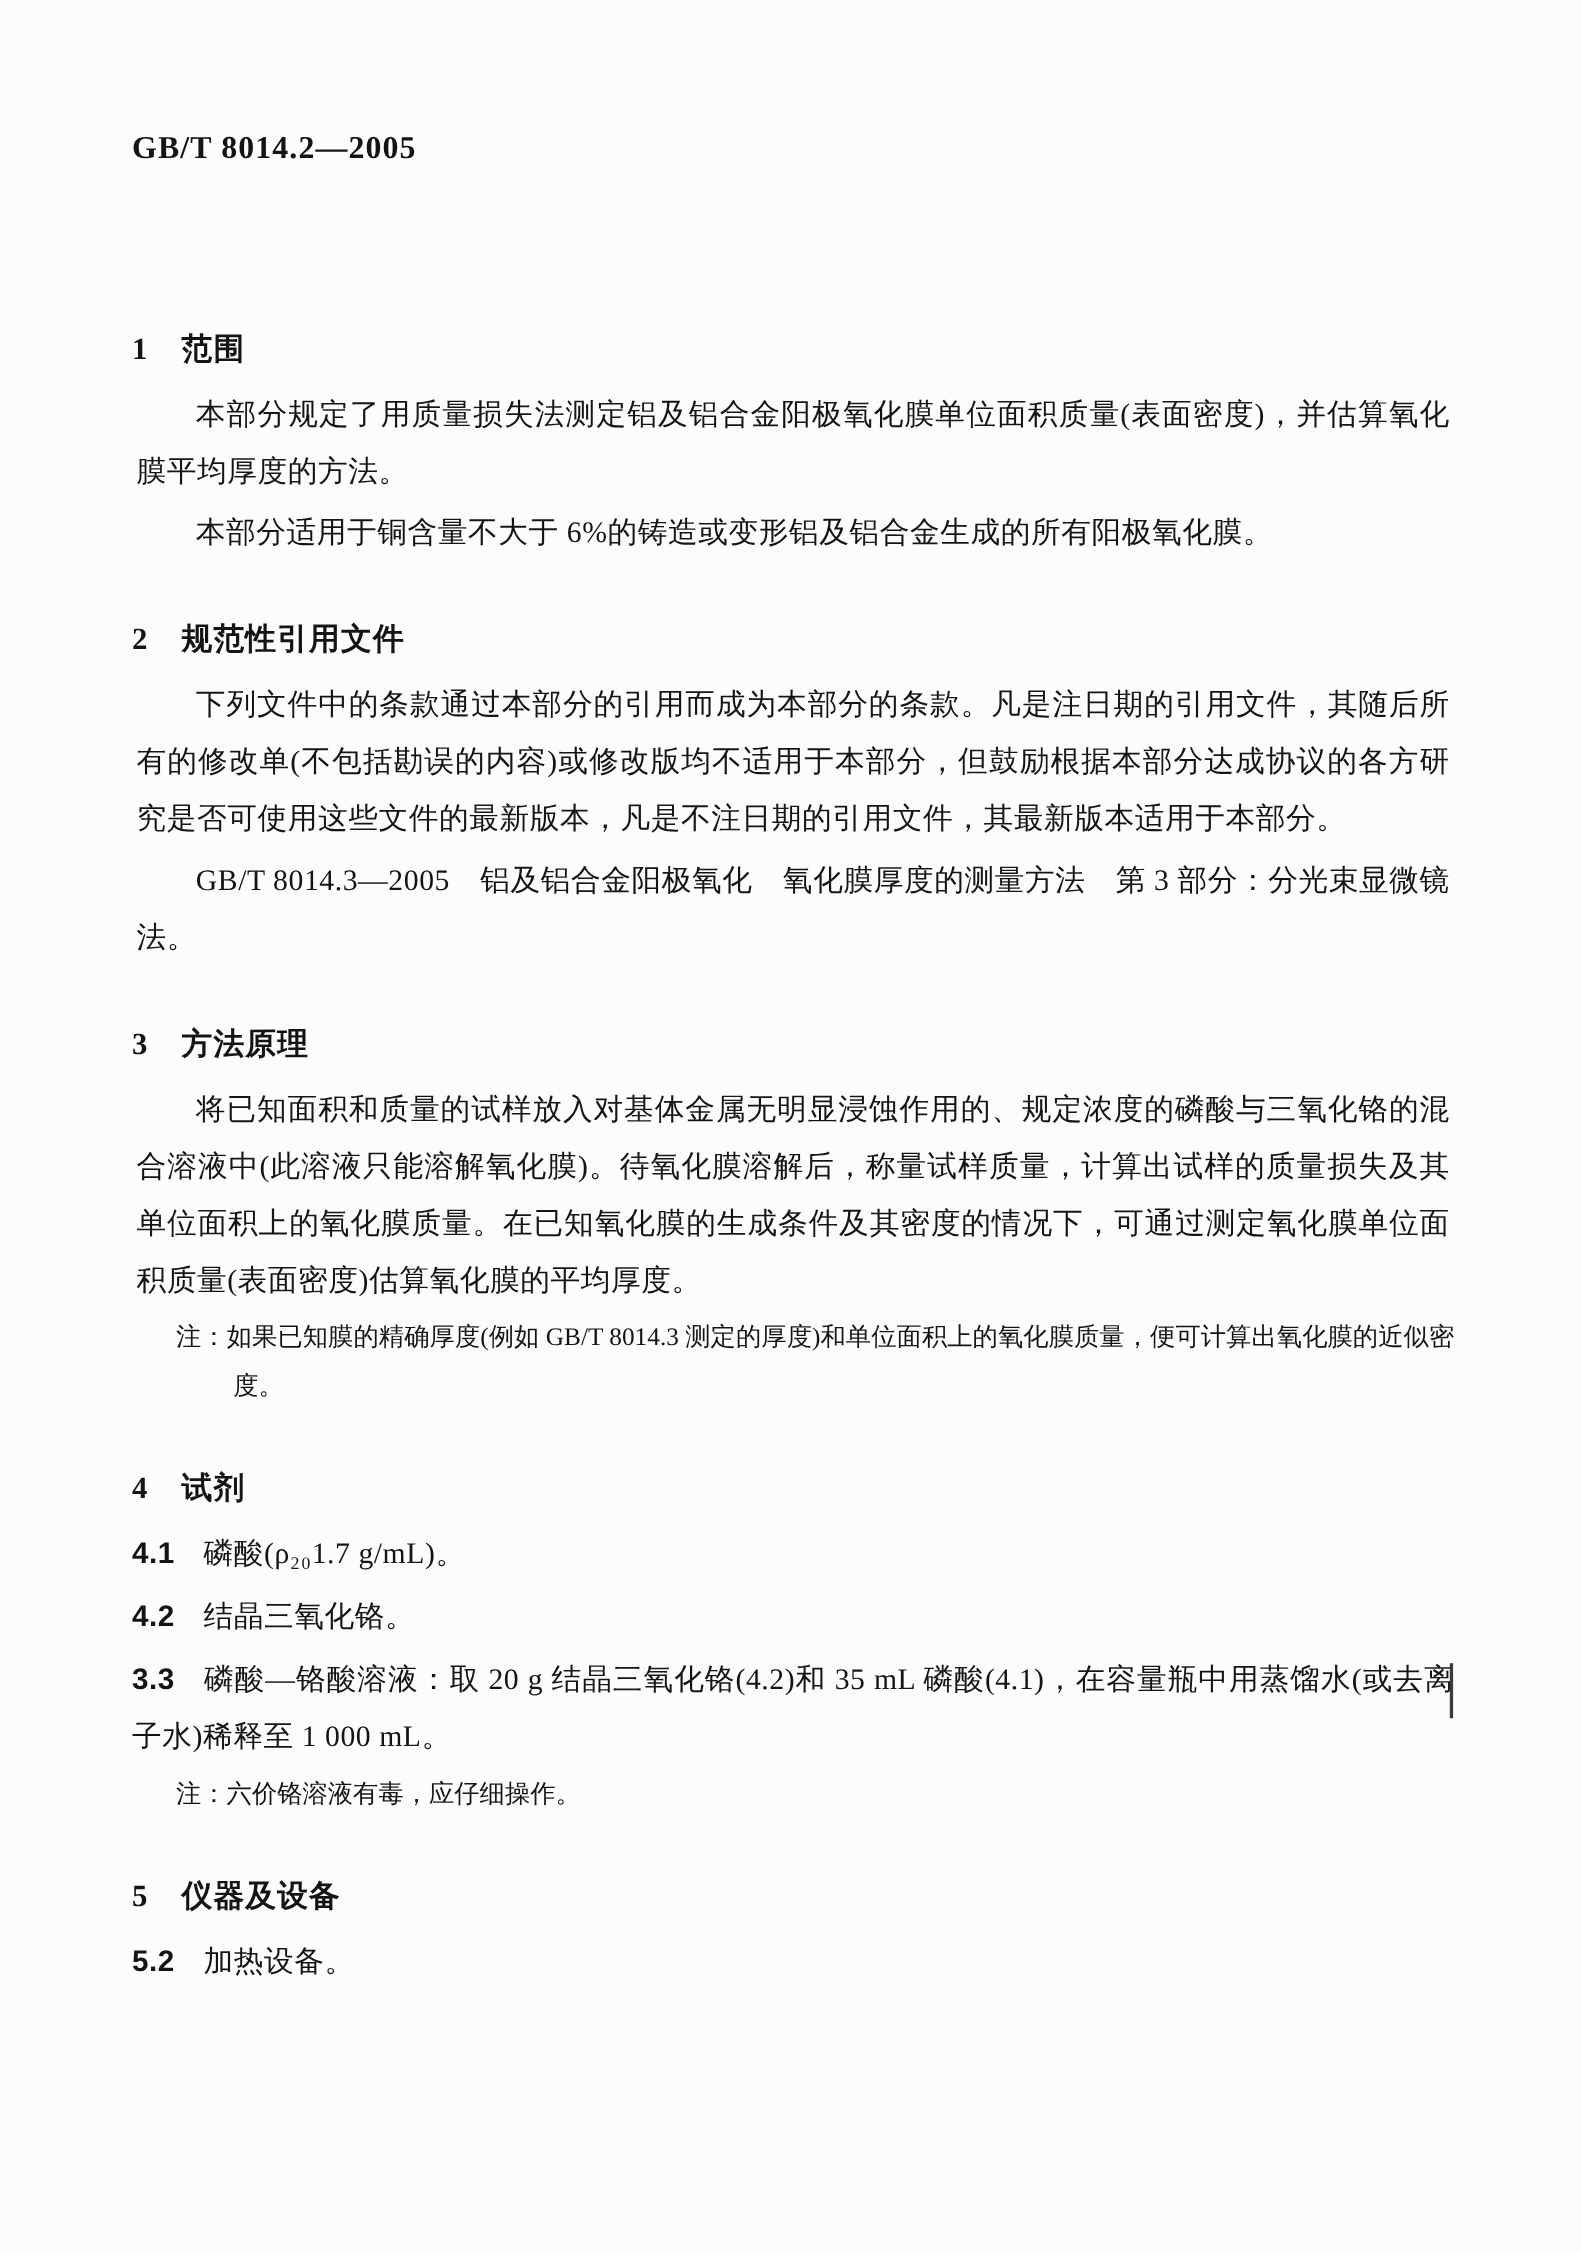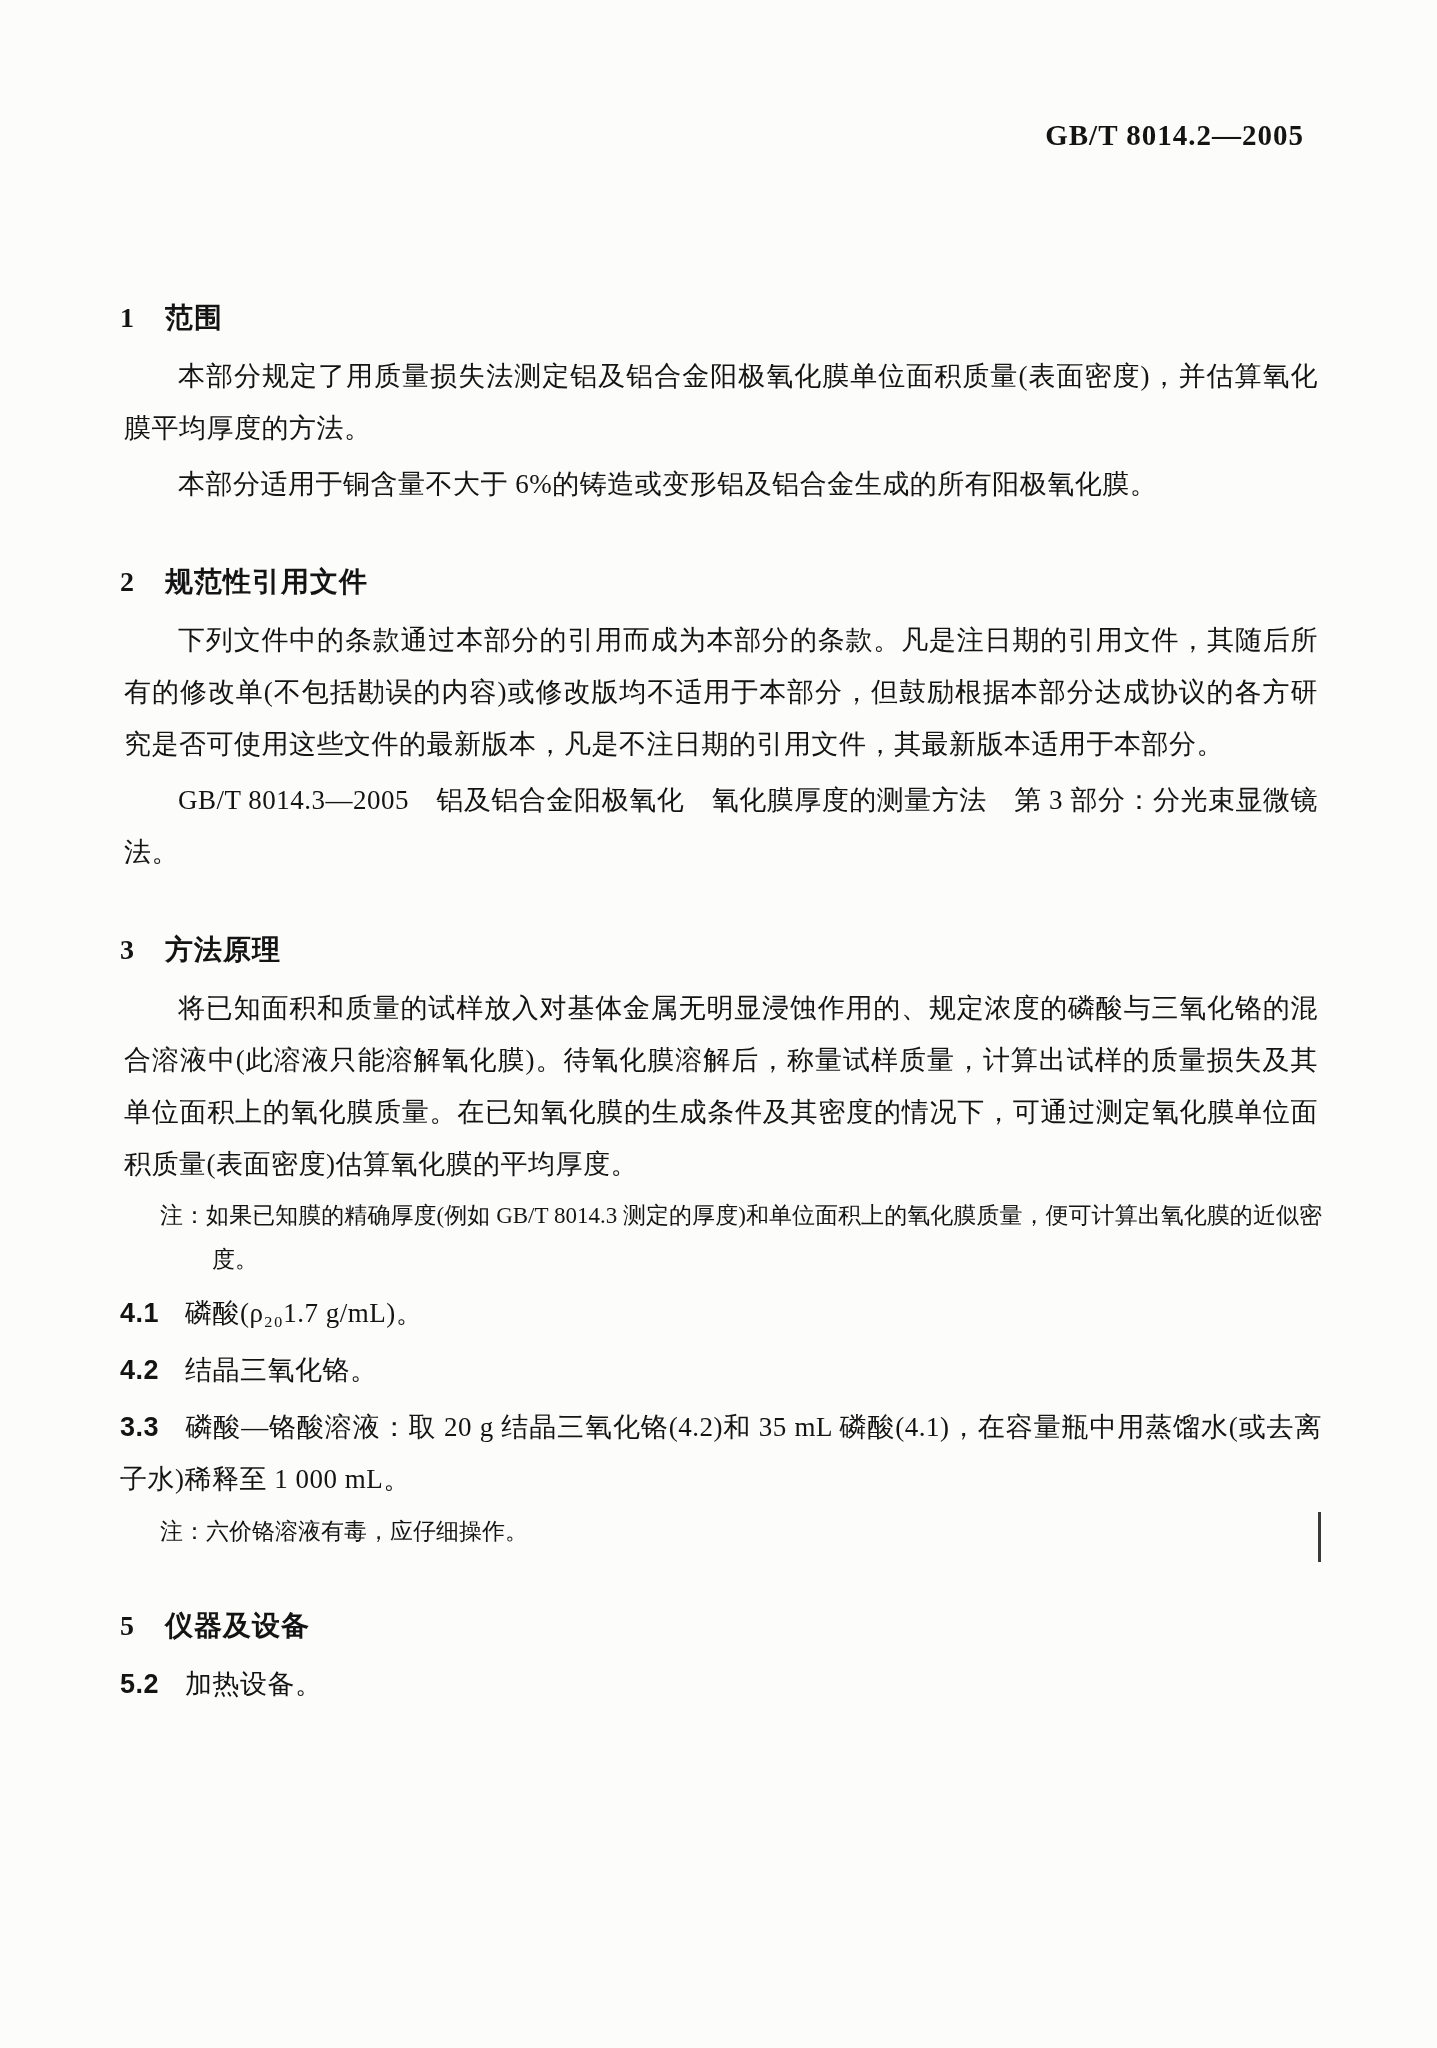--- a/index.html
+++ b/index.html
@@ -8,21 +8,21 @@
     width: 1437px;
     height: 2048px;
     background: #fcfcfb;
     color: #141414;
     font-family: "Liberation Serif", serif;
     box-sizing: border-box;
     padding: 118px 115px 0 120px;
     overflow: hidden;
   }
   .doc-number {
-    text-align: right;
+    text-align: left;
     font-weight: bold;
     font-size: 29px;
     line-height: 34px;
     letter-spacing: 1px;
     padding-right: 18px;
     font-family: "Liberation Serif", serif;
   }
   .title-block {
     margin-top: 46px;
     text-align: center;
@@ -105,20 +105,23 @@
 
   <section>
     <h2 class="sec-heading">
       <span class="sec-num">3</span><span>方法原理</span>
     </h2>
     <p class="body-para indent">将已知面积和质量的试样放入对基体金属无明显浸蚀作用的、规定浓度的磷酸与三氧化铬的混合溶液中(此溶液只能溶解氧化膜)。待氧化膜溶解后，称量试样质量，计算出试样的质量损失及其单位面积上的氧化膜质量。在已知氧化膜的生成条件及其密度的情况下，可通过测定氧化膜单位面积质量(表面密度)估算氧化膜的平均厚度。</p>
     <p class="note">注：如果已知膜的精确厚度(例如 GB/T 8014.3 测定的厚度)和单位面积上的氧化膜质量，便可计算出氧化膜的近似密度。</p>
   </section>
 
   <section>
+    <h2 class="sec-heading">
+      <span class="sec-num">4</span><span>试剂</span>
+    </h2>
     <p class="clause">
       <span class="clause-no">4.1</span><span>磷酸(ρ₂₀1.7 g/mL)。</span>
     </p>
     <p class="clause">
       <span class="clause-no">4.2</span><span>结晶三氧化铬。</span>
     </p>
     <p class="clause">
       <span class="clause-no">3.3</span><span>磷酸—铬酸溶液：取 20 g 结晶三氧化铬(4.2)和 35 mL 磷酸(4.1)，在容量瓶中用蒸馏水(或去离子水)稀释至 1 000 mL。</span>
     </p>
     <p class="note">注：六价铬溶液有毒，应仔细操作。</p>

